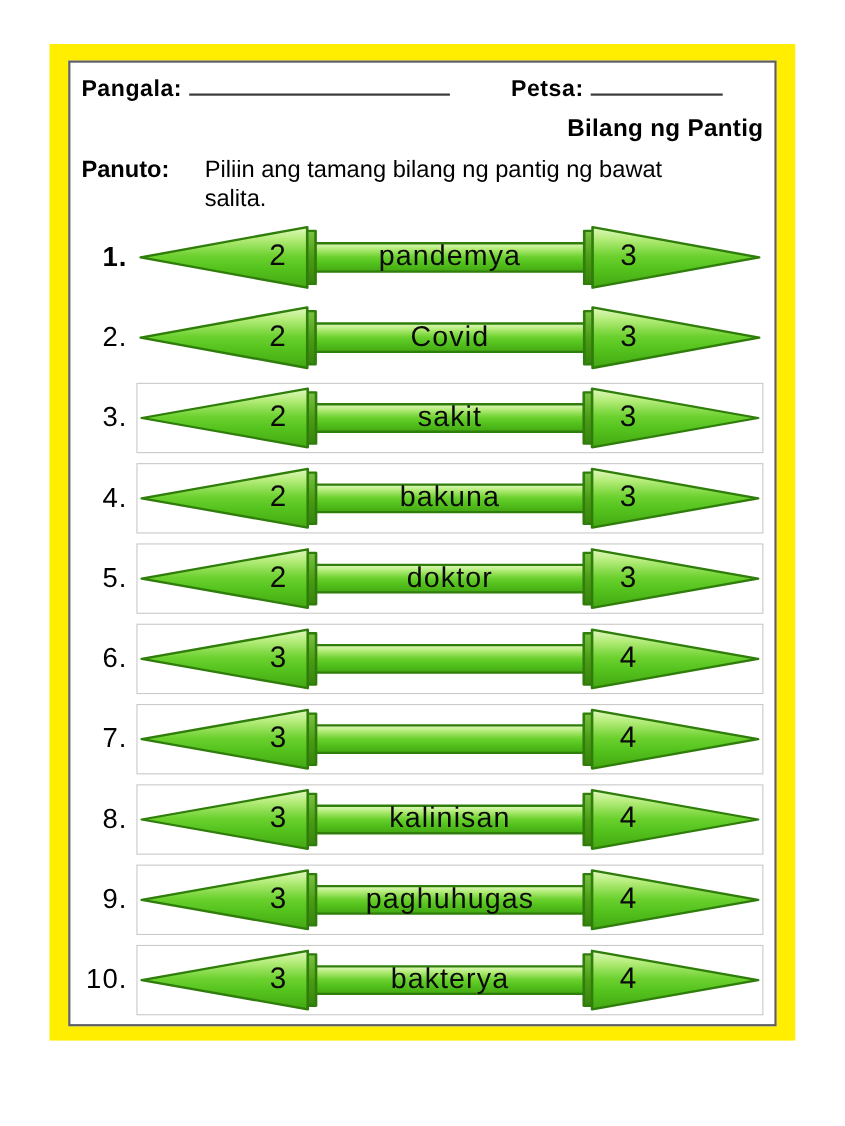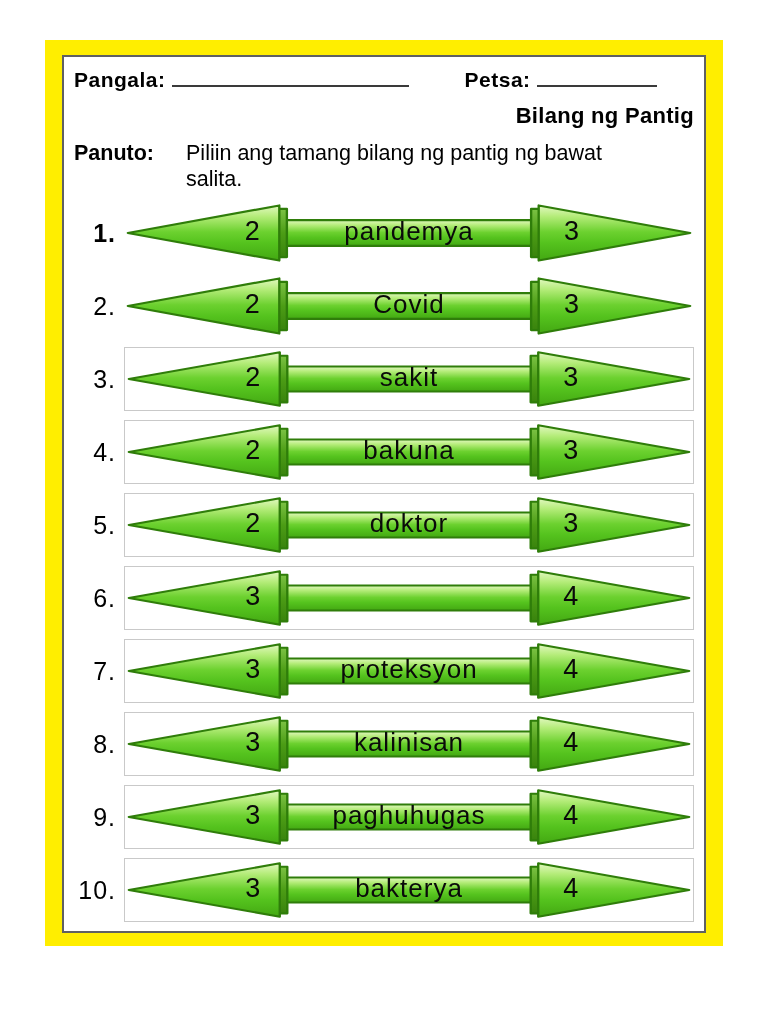--- a/index.html
+++ b/index.html
@@ -199,21 +199,20 @@
       <svg viewBox="0 0 600 72" preserveAspectRatio="none">
         <g stroke="#2f7d0a" stroke-width="2.5" stroke-linejoin="round">
           <rect x="164" y="21" width="272" height="30" fill="url(#ag)"></rect>
           <rect x="156" y="8" width="15" height="56" fill="url(#tg)"></rect>
           <rect x="429" y="8" width="15" height="56" fill="url(#tg)"></rect>
           <polygon points="3,36 163,4 163,68" fill="url(#ag)"></polygon>
           <polygon points="597,36 437,4 437,68" fill="url(#ag)"></polygon>
         </g>
       </svg>
       <span class="a-txt a-left">3</span>
-      <span class="a-txt a-word">proteksyon</span>
       <span class="a-txt a-right">4</span>
     </div>
   </div>
 
   <div class="row">
     <span class="row-num">8.</span>
     <div class="arrow-wrap boxed">
       <svg viewBox="0 0 600 72" preserveAspectRatio="none">
         <g stroke="#2f7d0a" stroke-width="2.5" stroke-linejoin="round">
           <rect x="164" y="21" width="272" height="30" fill="url(#ag)"></rect>

